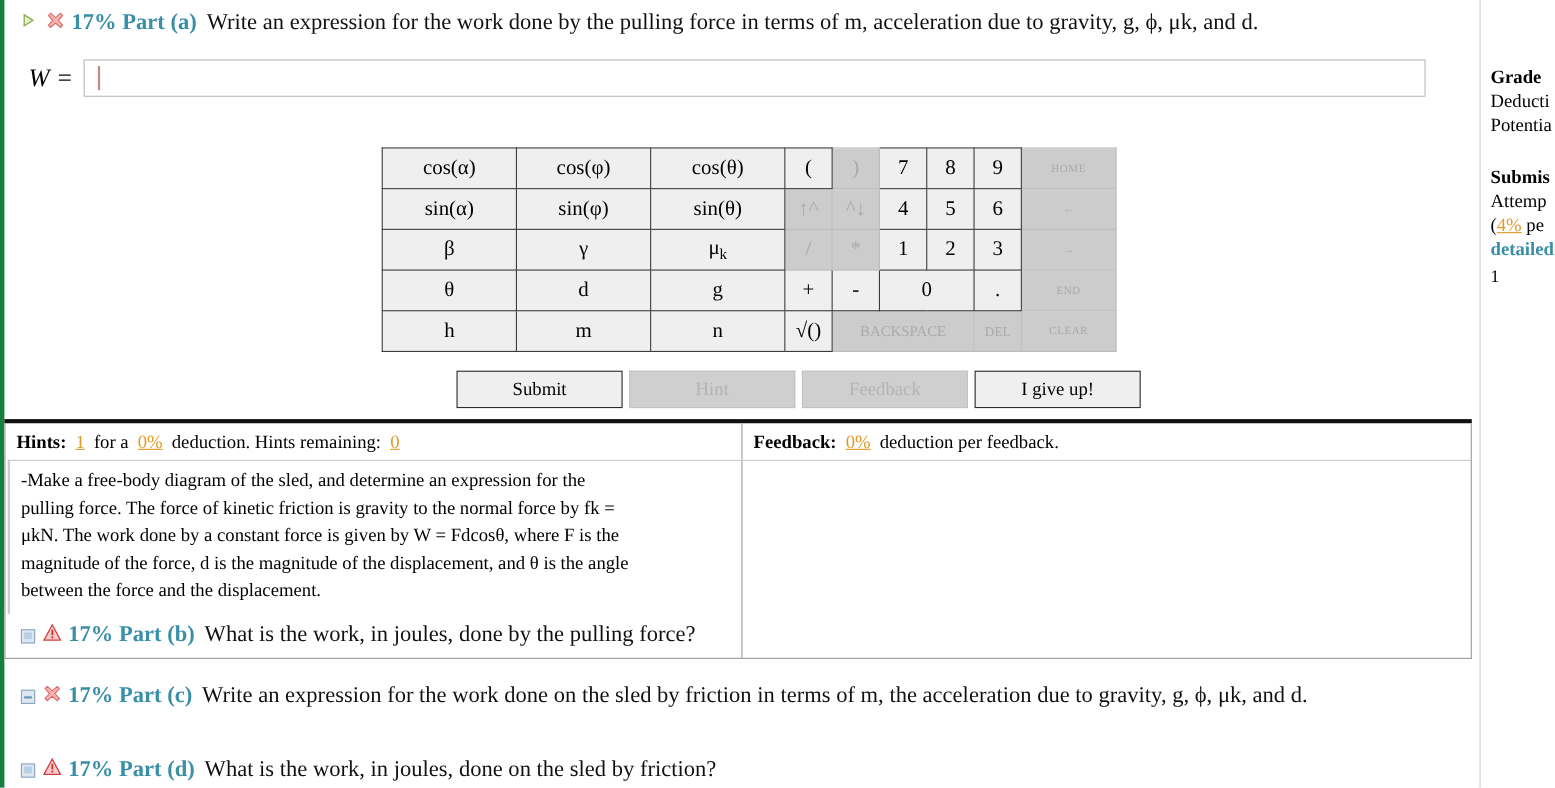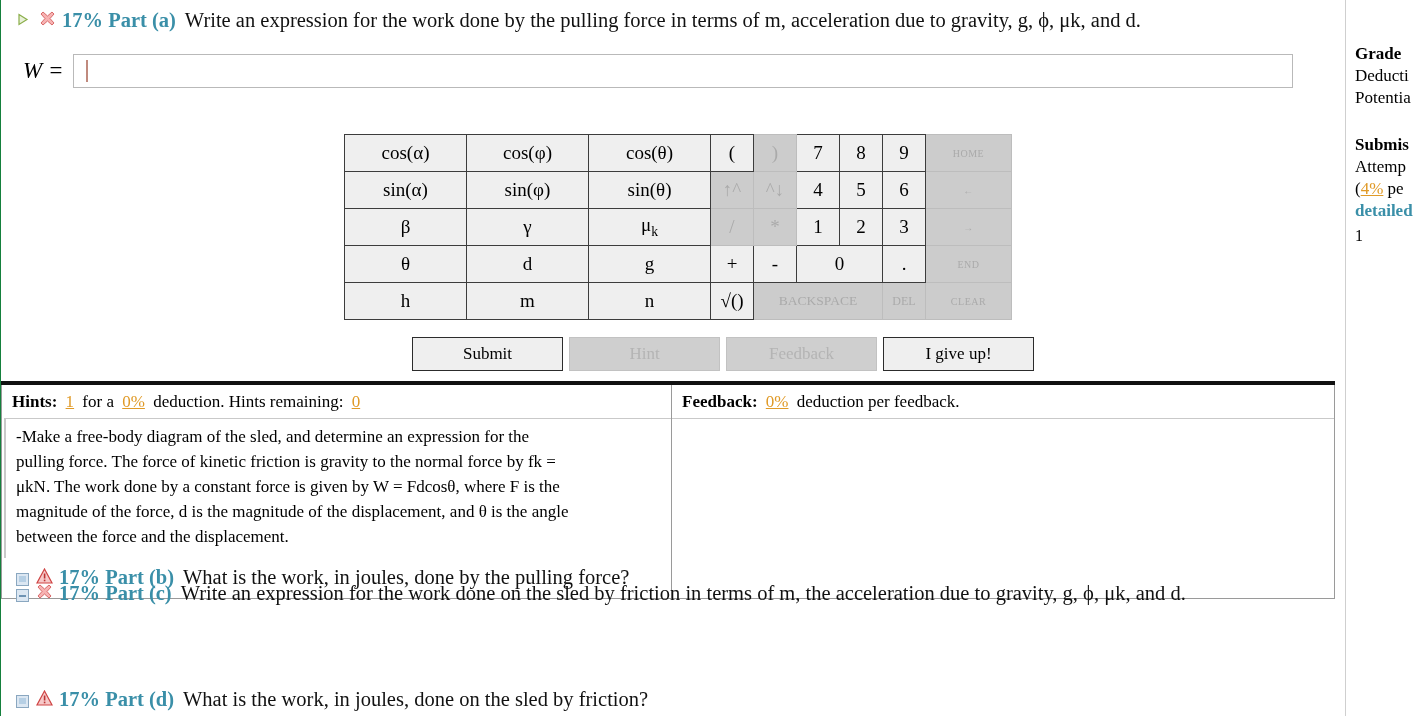--- a/index.html
+++ b/index.html
@@ -21,21 +21,21 @@
     height: 716px;
   }
 
   
   .main-col {
     position: absolute;
     left: 0;
     top: 0;
     width: 1345px;
     height: 716px;
-    border-left: 1px solid #15803d;
+    border-left: 4px solid #15803d;
     box-sizing: border-box;
     padding-left: 20px;
   }
 
   
   .part-line {
     display: flex;
     align-items: center;
     white-space: nowrap;
     font-size: 20.5px;
@@ -203,21 +203,21 @@
     border-left: 2px solid #c9c9c9;
     margin-left: 2px;
   }
   .fb-body {
     border-top: 1px solid #c9c9c9;
     height: 140px;
   }
 
   
   .part-b-line { position: absolute; left: 10px; top: 566px; }
-  .part-c-line { position: absolute; left: 10px; top: 582px; }
+  .part-c-line { position: absolute; left: 10px; top: 621px; }
   .part-d-line { position: absolute; left: 10px; top: 688px; }
   .answer-c {
     position: absolute;
     left: 26px;
     top: 632px;
     font-size: 19px;
     white-space: nowrap;
     display: flex;
     align-items: baseline;
   }
@@ -273,21 +273,21 @@
     top: 0;
     width: 69px;
     height: 716px;
     overflow: hidden;
     border-left: 1px solid #cfcfcf;
     box-sizing: border-box;
     background: #fff;
     font-size: 17px;
     white-space: nowrap;
   }
-  .sb-title { font-weight: bold; padding: 44px 0 0 9px; }
+  .sb-title { font-weight: bold; padding: 60px 0 0 9px; }
   .sb-line  { padding: 2px 0 0 9px; }
   .sb-gap   { height: 17px; }
   .sb-link  { color: #3a8fa8; font-weight: bold; }
   .sb-num   { padding: 6px 0 0 9px; font-size: 16px; }
   .sb-ul { color: #e09a27; text-decoration: underline; }
 </style>
 </head>
 <body>
 
 <div class="page">

